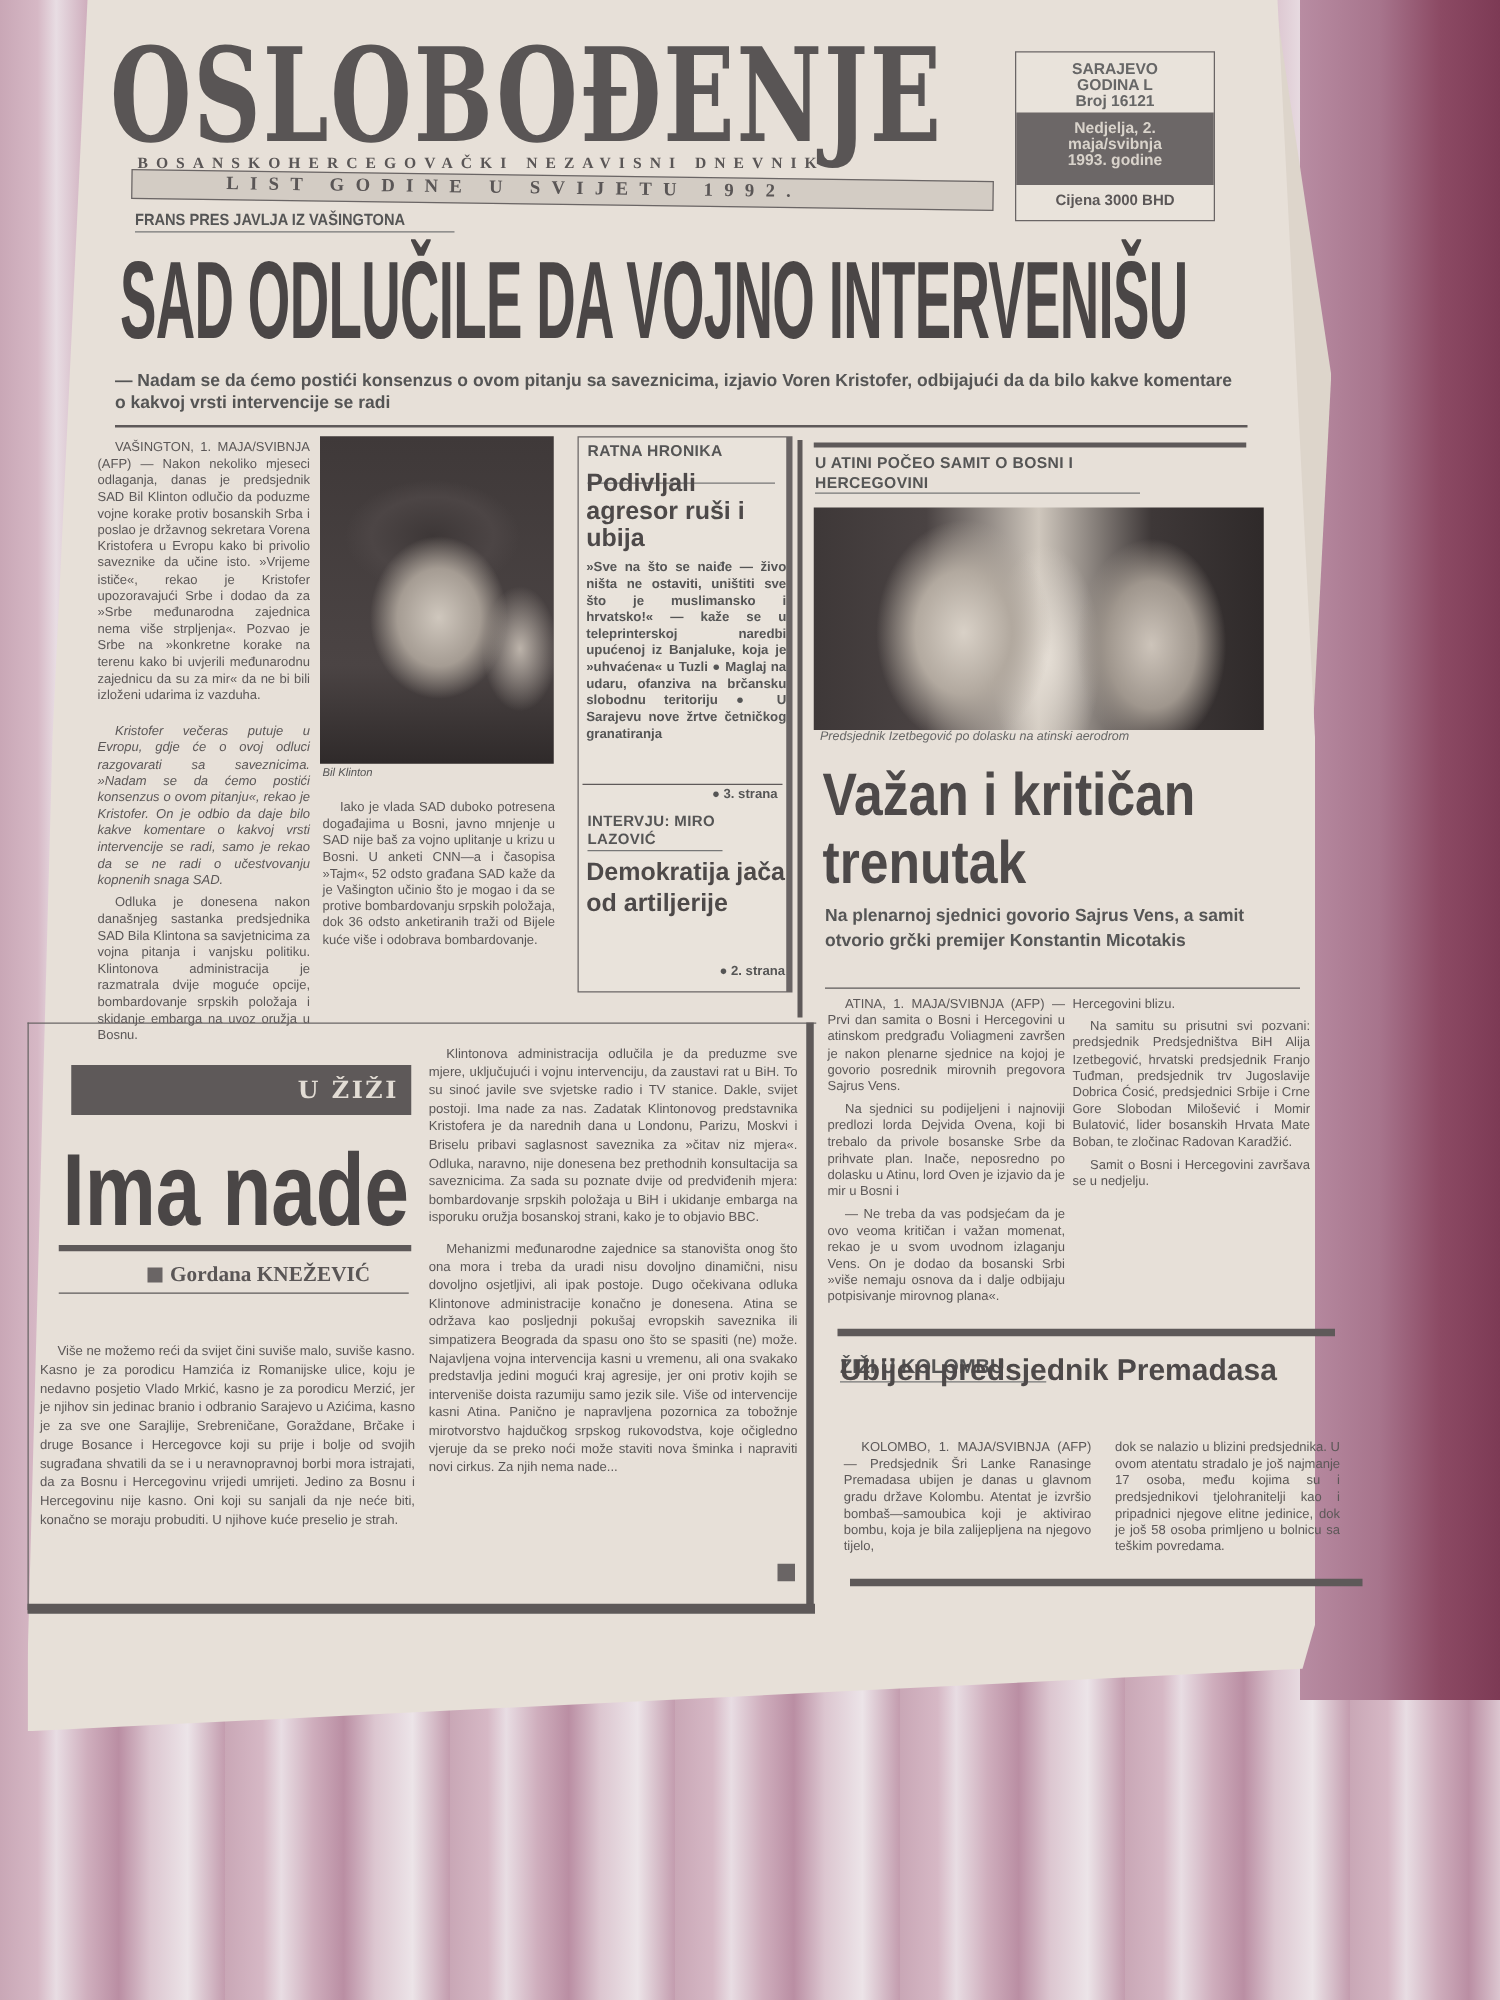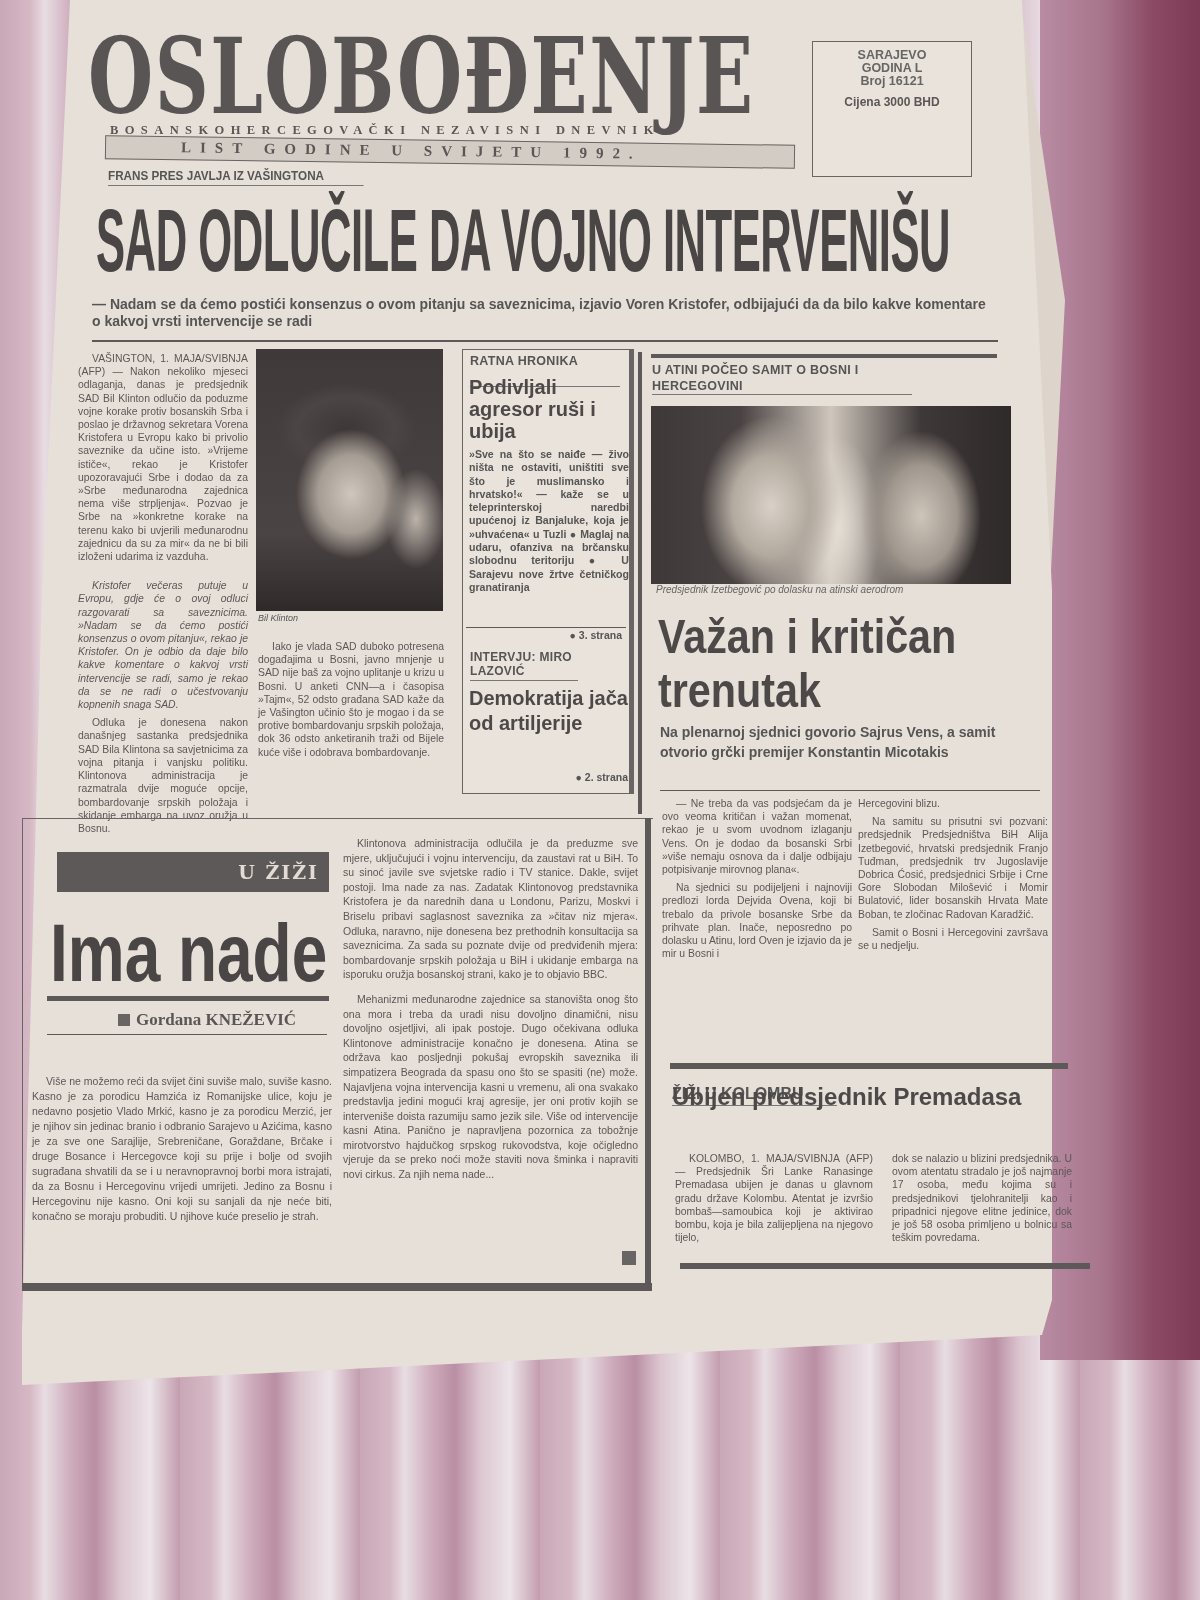--- a/index.html
+++ b/index.html
@@ -131,20 +131,25 @@
 <div class="abs masthead-title">OSLOBOĐENJE</div>
 <div class="abs masthead-sub">BOSANSKOHERCEGOVAČKI NEZAVISNI DNEVNIK</div>
 <div class="abs masthead-bar">LIST GODINE U SVIJETU 1992.</div>
 
 <div class="abs infobox">
   <div class="top">
     <div>SARAJEVO</div>
     <div>GODINA L</div>
     <div>Broj 16121</div>
   </div>
+  <div class="mid">
+    <div>Nedjelja, 2.</div>
+    <div>maja/svibnja</div>
+    <div>1993. godine</div>
+  </div>
   <div class="bot">Cijena 3000 BHD</div>
 </div>
 
 <div class="abs kicker">FRANS PRES JAVLJA IZ VAŠINGTONA</div>
 <div class="abs headline">SAD ODLUČILE DA VOJNO INTERVENIŠU</div>
 <div class="abs deck">— Nadam se da ćemo postići konsenzus o ovom pitanju sa saveznicima, izjavio Voren Kristofer, odbijajući da da bilo kakve komentare o kakvoj vrsti intervencije se radi</div>
 <div class="rule" style="left:92px; top:340px; width:906px; height:2px;"></div>
 
 <div class="abs body-text" style="left:78px; top:352px; width:170px;">
   <p>VAŠINGTON, 1. MAJA/SVIBNJA (AFP) — Nakon nekoliko mjeseci odlaganja, danas je predsjednik SAD Bil Klinton odlučio da poduzme vojne korake protiv bosanskih Srba i poslao je državnog sekretara Vorena Kristofera u Evropu kako bi privolio saveznike da učine isto. »Vrijeme ističe«, rekao je Kristofer upozoravajući Srbe i dodao da za »Srbe međunarodna zajednica nema više strpljenja«. Pozvao je Srbe na »konkretne korake na terenu kako bi uvjerili međunarodnu zajednicu da su za mir« da ne bi bili izloženi udarima iz vazduha.</p>
@@ -172,22 +177,23 @@
 <div class="rule" style="left:651px; top:354px; width:346px; height:4px;"></div>
 <div class="abs sec-label" style="left:652px; top:362px; width:260px; font-size:12.5px; line-height:16px; border-bottom:1.5px solid #777;">U ATINI POČEO SAMIT O BOSNI I HERCEGOVINI</div>
 <div class="abs photo-atina"></div>
 <div class="abs caption-atina">Predsjednik Izetbegović po dolasku na atinski aerodrom</div>
 <div class="rule" style="left:638px; top:352px; width:4px; height:462px;"></div>
 <div class="abs sec-head" style="left:658px; top:610px; width:400px; font-size:48px; line-height:54px; font-weight:bold; transform:scaleX(0.86); transform-origin:left top;">Važan i kritičan trenutak</div>
 <div class="abs" style="left:660px; top:722px; width:380px; font-size:14px; line-height:20px; font-weight:bold; color:#555;">Na plenarnoj sjednici govorio Sajrus Vens, a samit otvorio grčki premijer Konstantin Micotakis</div>
 <div class="rule" style="left:660px; top:790px; width:380px; height:1px;"></div>
 
 <div class="abs body-text" style="left:662px; top:797px; width:190px;">
+  <p>ATINA, 1. MAJA/SVIBNJA (AFP) — Prvi dan samita o Bosni i Hercegovini u atinskom predgrađu Voliagmeni završen je nakon plenarne sjednice na kojoj je govorio posrednik mirovnih pregovora Sajrus Vens.</p>
+  <p>Na sjednici su podijeljeni i najnoviji predlozi lorda Dejvida Ovena, koji bi trebalo da privole bosanske Srbe da prihvate plan. Inače, neposredno po dolasku u Atinu, lord Oven je izjavio da je mir u Bosni i</p>
   <p>— Ne treba da vas podsjećam da je ovo veoma kritičan i važan momenat, rekao je u svom uvodnom izlaganju Vens. On je dodao da bosanski Srbi »više nemaju osnova da i dalje odbijaju potpisivanje mirovnog plana«.</p>
-  <p>Na sjednici su podijeljeni i najnoviji predlozi lorda Dejvida Ovena, koji bi trebalo da privole bosanske Srbe da prihvate plan. Inače, neposredno po dolasku u Atinu, lord Oven je izjavio da je mir u Bosni i</p>
 </div>
 <div class="abs body-text" style="left:858px; top:797px; width:190px;">
   <p class="noind">Hercegovini blizu.</p>
   <p>Na samitu su prisutni svi pozvani: predsjednik Predsjedništva BiH Alija Izetbegović, hrvatski predsjednik Franjo Tuđman, predsjednik trv Jugoslavije Dobrica Ćosić, predsjednici Srbije i Crne Gore Slobodan Milošević i Momir Bulatović, lider bosanskih Hrvata Mate Boban, te zločinac Radovan Karadžić.</p>
   <p>Samit o Bosni i Hercegovini završava se u nedjelju.</p>
 </div>
 
 <div class="abs ziziframe"></div>
 <div class="rule" style="left:645px; top:818px; width:6px; height:470px;"></div>
 <div class="rule" style="left:22px; top:1283px; width:630px; height:8px;"></div>

